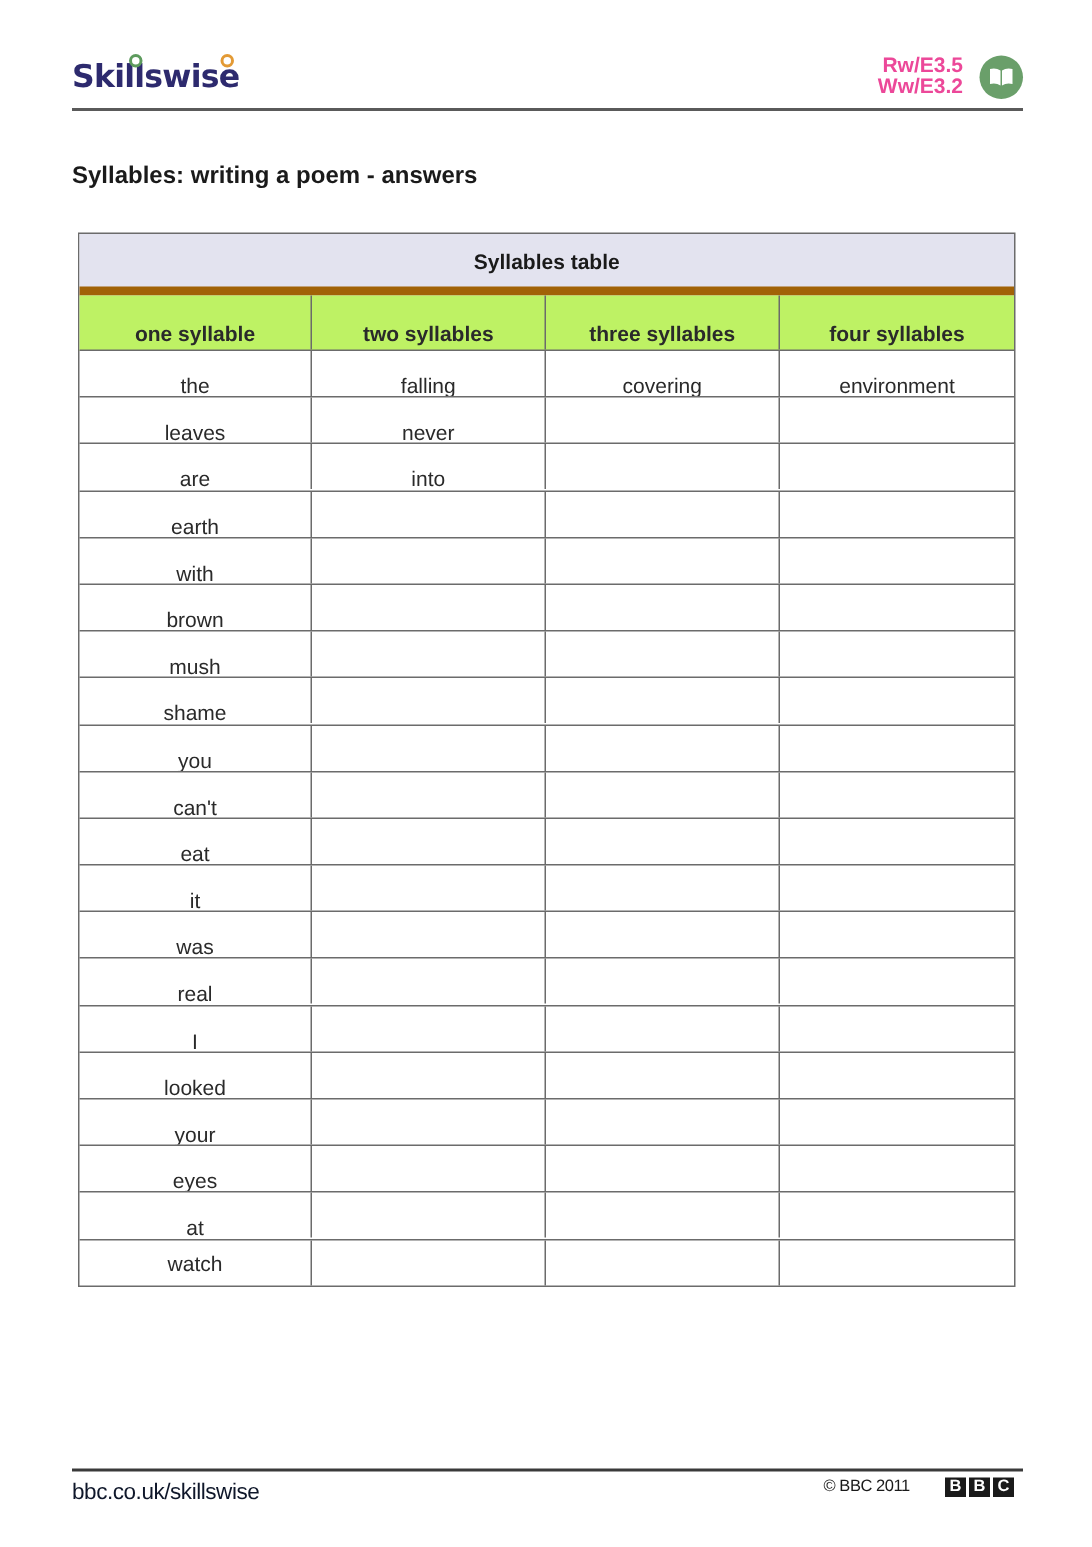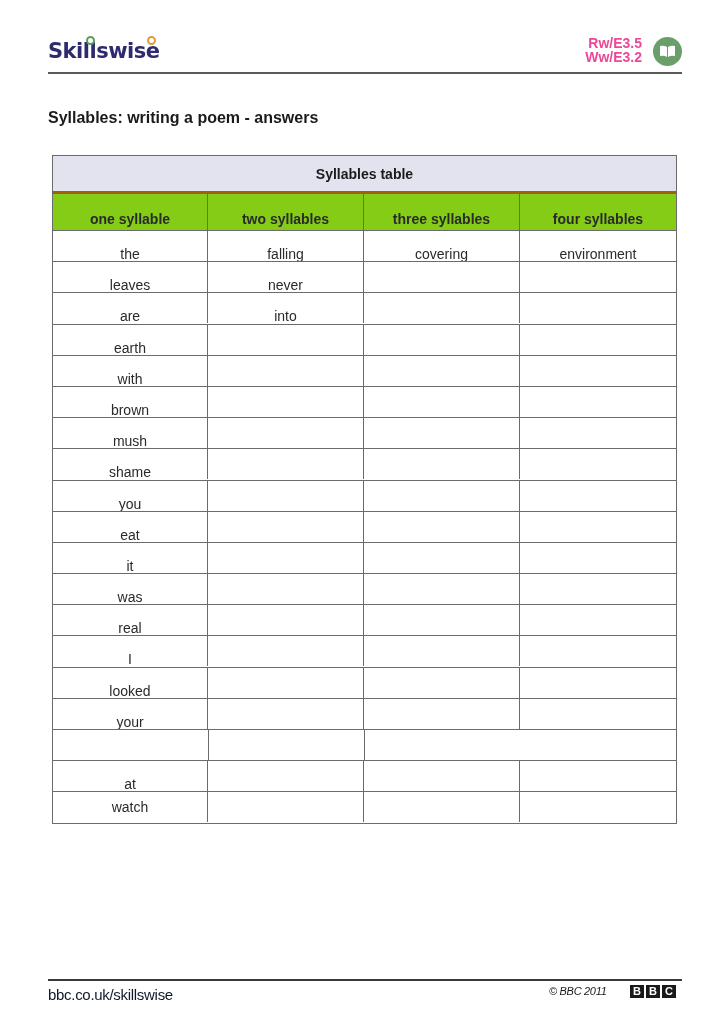--- a/index.html
+++ b/index.html
@@ -14,37 +14,37 @@
   .header-line { left: 48px; top: 72px; width: 634px; height: 2px; background: #5a5a5a; }
   .codes { left: 570px; top: 36px; width: 72px; text-align: right; font-size: 14px; font-weight: bold;
            line-height: 14px; color: #ec4899; }
   .book-badge { left: 653px; top: 37px; width: 29px; height: 29px; border-radius: 50%; background: #6a9f6a; }
   .book-badge svg { position: absolute; left: 6px; top: 8px; }
 
   .page-title { left: 48px; top: 109px; font-size: 16px; font-weight: bold; color: #1a1a1a; text-align: right; }
 
   
   .tbl { left: 52px; top: 155px; width: 623px; border: 1px solid #6b6b6b; }
-  .tbl-title { height: 35px; background: #e3e3ef; border-bottom: 3px solid #a16207;
+  .tbl-title { height: 35px; background: #e3e3ef; border-bottom: 6px solid #a16207;
                text-align: center; font-weight: bold; font-size: 14px; line-height: 36px; }
-  .tbl-head { display: flex; height: 36px; border-bottom: 1px solid #6b6b6b; background: #84cc16; }
+  .tbl-head { display: flex; height: 36px; border-bottom: 1px solid #6b6b6b; background: #bef264; }
   .tbl-head .c { font-weight: bold; font-size: 14px; line-height: 50px; }
   .row { display: flex; height: 30.2px; border-bottom: 1px solid #6b6b6b; }
   .row:last-child { border-bottom: none; }
   .c { flex: 0 0 auto; text-align: center; border-right: 1px solid #6b6b6b; font-size: 14px;
        color: #2a2a2a; overflow: hidden; }
   .c:last-child { border-right: none; }
   .w1 { width: 154px; } .w2 { width: 155px; } .w3 { width: 155px; } .w4 { width: 156px; }
   .row .c { line-height: 46px; height: 30px; }
   .row.last .c { line-height: 30px; }
 
   
   .footer-line { left: 48px; top: 979px; width: 634px; height: 2px; background: #3a3a3a; }
   .footer-url { left: 48px; top: 986px; font-size: 15px; color: #0f172a; letter-spacing: -0.3px; }
-  .copyright { left: 549px; top: 985px; font-size: 11px; color: #1a1a1a; letter-spacing: -0.3px; font-style: italic; }
+  .copyright { left: 549px; top: 985px; font-size: 11px; color: #1a1a1a; letter-spacing: -0.3px; }
   .bbc { left: 630px; top: 985px; display: flex; gap: 2px; }
   .bbc span { display: block; width: 14px; height: 13px; background: #1a1a1a; color: #fff;
               font-size: 11px; font-weight: bold; line-height: 13px; text-align: center; }
 </style>
 </head>
 <body>
 
 <div class="abs logo">
   <span>Skillswise</span>
 </div>
@@ -122,20 +122,26 @@
         <div class="c w3"></div>
         <div class="c w4"></div>
       </div>
       <div class="row">
         <div class="c w1">you</div>
         <div class="c w2"></div>
         <div class="c w3"></div>
         <div class="c w4"></div>
       </div>
       <div class="row">
+        <div class="c w1">can't</div>
+        <div class="c w2"></div>
+        <div class="c w3"></div>
+        <div class="c w4"></div>
+      </div>
+      <div class="row">
         <div class="c w1">eat</div>
         <div class="c w2"></div>
         <div class="c w3"></div>
         <div class="c w4"></div>
       </div>
       <div class="row">
         <div class="c w1">it</div>
         <div class="c w2"></div>
         <div class="c w3"></div>
         <div class="c w4"></div>
@@ -164,20 +170,21 @@
         <div class="c w3"></div>
         <div class="c w4"></div>
       </div>
       <div class="row">
         <div class="c w1">your</div>
         <div class="c w2"></div>
         <div class="c w3"></div>
         <div class="c w4"></div>
       </div>
       <div class="row">
+        <div class="c w1">eyes</div>
         <div class="c w2"></div>
         <div class="c w3"></div>
         <div class="c w4"></div>
       </div>
       <div class="row">
         <div class="c w1">at</div>
         <div class="c w2"></div>
         <div class="c w3"></div>
         <div class="c w4"></div>
       </div>

